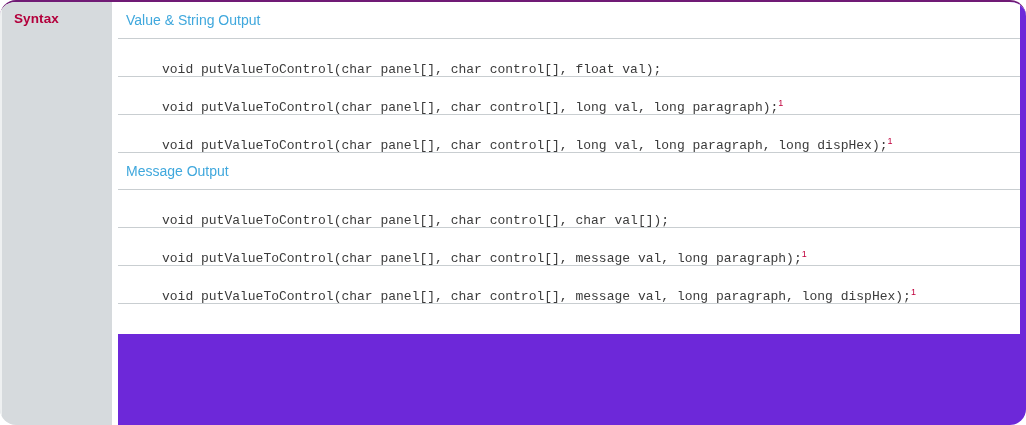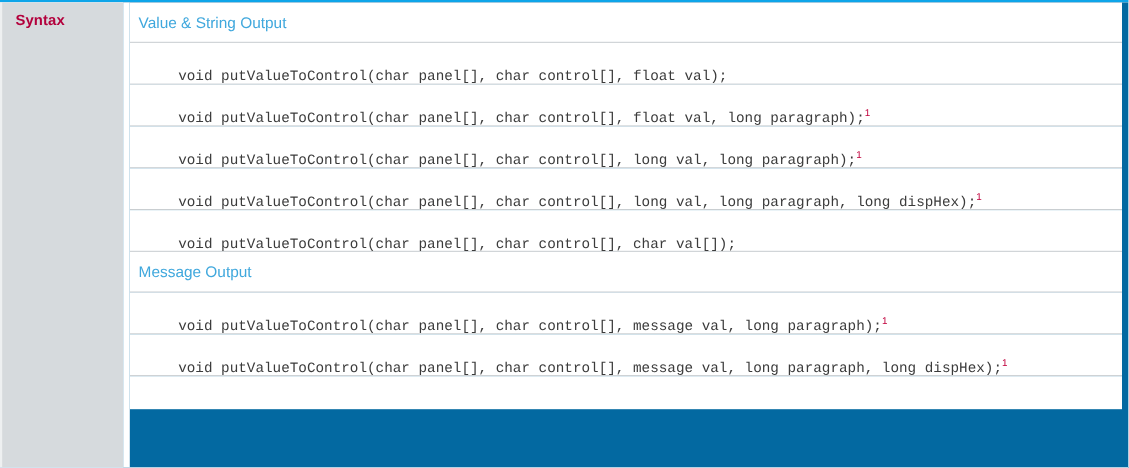--- a/index.html
+++ b/index.html
@@ -12,25 +12,26 @@
     height: 425px;
     overflow: hidden;
     font-family: "Liberation Sans", sans-serif;
   }
 
   #page {
     position: relative;
     width: 1026px;
     height: 425px;
     box-sizing: border-box;
-    border-top: 2px solid #0ea5e9;
+    border-top: 2px solid #701a75;
     background: #ffffff;
     overflow: hidden;
     display: flex;
     flex-direction: row;
+    border-radius: 16px;
   }
 
   
   .label-col {
     width: 112px;
     flex: 0 0 112px;
     background: #d6dadd;
     border-left: 2px solid #eef0f1;
     box-sizing: border-box;
     padding: 9px 0 0 12px;
@@ -39,21 +40,21 @@
     color: #b3003c;
     font-weight: bold;
     font-size: 13.5px;
     letter-spacing: 0.1px;
     line-height: 16px;
   }
 
   
   .content-col {
     flex: 1 1 auto;
-    background: #0369a1;
+    background: #6d28d9;
     box-sizing: border-box;
     border-left: 6px solid #ffffff;
     position: relative;
     overflow: hidden;
   }
 
   .row {
     box-sizing: border-box;
     border-bottom: 1px solid #c9ced1;
     margin-right: 6px;
@@ -113,34 +114,31 @@
   <div class="content-col">
 
     <div class="row first heading">
       <span class="heading-text">Value &amp; String Output</span>
     </div>
 
     <div class="row">
       <span class="code-text"><span>void putValueToControl(char panel[], char control[], float val);</span><span class="fn"></span></span>
     </div>
     <div class="row">
-      <span class="code-text"><span>void putValueToControl(char panel[], char control[], float val, long paragraph);</span><span class="fn">1</span></span>
-    </div>
-    <div class="row">
       <span class="code-text"><span>void putValueToControl(char panel[], char control[], long val, long paragraph);</span><span class="fn">1</span></span>
     </div>
     <div class="row">
       <span class="code-text"><span>void putValueToControl(char panel[], char control[], long val, long paragraph, long dispHex);</span><span class="fn">1</span></span>
     </div>
+    <div class="row heading">
+      <span class="heading-text">Message Output</span>
+    </div>
+
     <div class="row">
       <span class="code-text"><span>void putValueToControl(char panel[], char control[], char val[]);</span><span class="fn"></span></span>
-    </div>
-
-    <div class="row heading">
-      <span class="heading-text">Message Output</span>
     </div>
 
     <div class="row">
       <span class="code-text"><span>void putValueToControl(char panel[], char control[], message val, long paragraph);</span><span class="fn">1</span></span>
     </div>
     <div class="row">
       <span class="code-text"><span>void putValueToControl(char panel[], char control[], message val, long paragraph, long dispHex);</span><span class="fn">1</span></span>
     </div>
 
     <div class="row partial">

